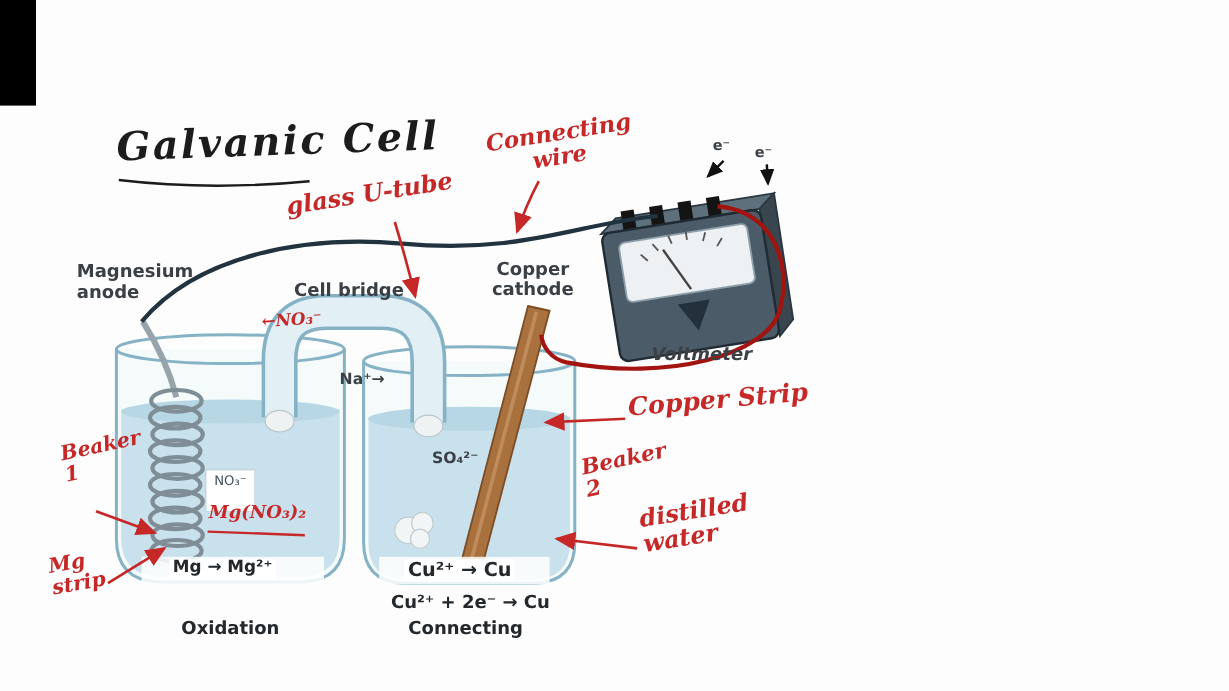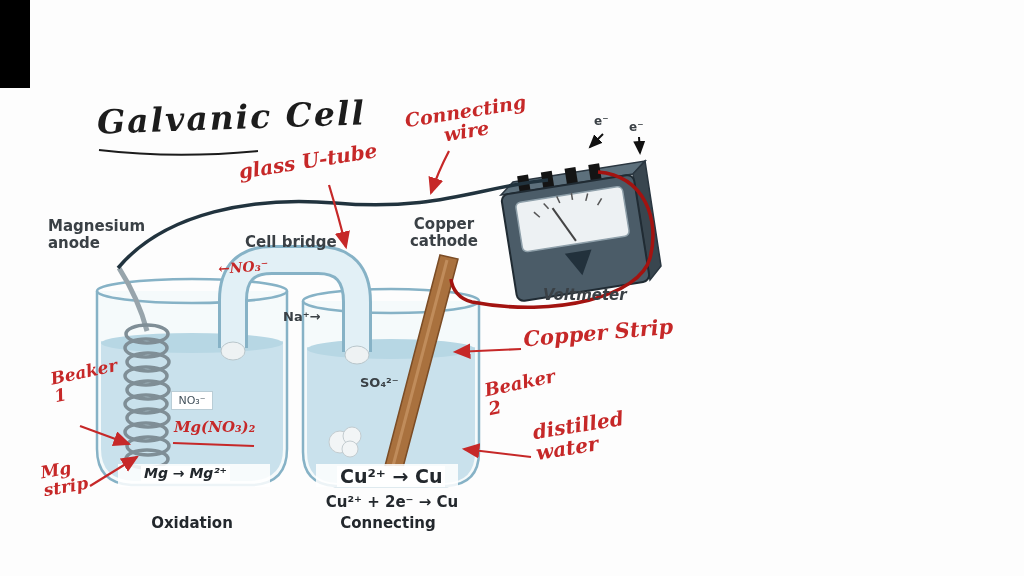--- a/index.html
+++ b/index.html
@@ -134,31 +134,31 @@
       <path d="M80,426 L129,444" marker-end="url(#arrR)"></path>
       <path d="M90,486 L137,457" marker-end="url(#arrR)"></path>
       <path d="M531,457 L464,449" marker-end="url(#arrR)"></path>
     </g>
 
     <line x1="173" y1="443" x2="254" y2="446" stroke="#c62828" stroke-width="2"></line>
   </svg>
 
   <div class="lbl title-hand" style="left:97px; top:100px; transform:rotate(-2deg);">Galvanic Cell</div>
 
-  <div class="lbl printed" style="left:48px; top:218px; width:105px;">Magnesium anode</div>
+  <div class="lbl printed" style="left:64px; top:218px; width:105px;">Magnesium anode</div>
   <div class="lbl printed" style="left:245px; top:234px;">Cell bridge</div>
   <div class="lbl printed" style="left:406px; top:216px; width:76px;text-align:center;">Copper cathode</div>
   <div class="lbl printed" style="left:543px; top:287px;font-style:italic;">Voltmeter</div>
   <div class="lbl printed small" style="left:594px; top:115px;">e⁻</div>
   <div class="lbl printed small" style="left:629px; top:121px;">e⁻</div>
   <div class="lbl printed" style="left:283px; top:262px; font-size:13px;margin-top:48px;">Na⁺→</div>
-  <div class="lbl box-chip" style="left:171px; top:391px; width:42px; height:19px;">NO₃⁻</div>
+  <div class="lbl box-chip" style="left:171px; top:391px; width:42px; height:36px;">NO₃⁻</div>
   <div class="lbl printed" style="left:360px; top:376px; font-size:13px;">SO₄²⁻</div>
-  <div class="lbl eq chip" style="left:141px; top:466px; font-size:14px;font-style:italic;">Mg → Mg²⁺</div>
-  <div class="lbl eq chip" style="left:337px; top:466px; font-size:19px;">Cu²⁺ → Cu</div>
+  <div class="lbl eq chip" style="left:141px; top:466px; font-size:14px;">Mg → Mg²⁺</div>
+  <div class="lbl eq chip" style="left:337px; top:466px; font-size:16px;">Cu²⁺ → Cu</div>
   <div class="lbl eq center" style="left:108px; top:515px; width:168px;text-align:center;">Oxidation</div>
   <div class="lbl eq center" style="left:316px; top:494px; width:152px;">Cu²⁺ + 2e⁻ → Cu</div>
   <div class="lbl eq center" style="left:312px; top:515px; width:152px;">Connecting</div>
 
   <div class="lbl hand center" style="left:406px; top:102px; width:118px; font-size:19px; transform:rotate(-9deg);">Connecting wire</div>
   <div class="lbl hand" style="left:238px; top:151px; font-size:20px; transform:rotate(-9deg);">glass U-tube</div>
   <div class="lbl hand" style="left:218px; top:260px; font-size:14px; transform:rotate(-4deg);">←NO₃⁻</div>
   <div class="lbl hand" style="left:523px; top:322px; font-size:21px; transform:rotate(-5deg);">Copper Strip</div>
   <div class="lbl hand" style="left:52px; top:364px; width:64px; font-size:17px; transform:rotate(-12deg);">Beaker 1</div>
   <div class="lbl hand" style="left:42px; top:460px; width:52px; font-size:17px; transform:rotate(-10deg);">Mg strip</div>

